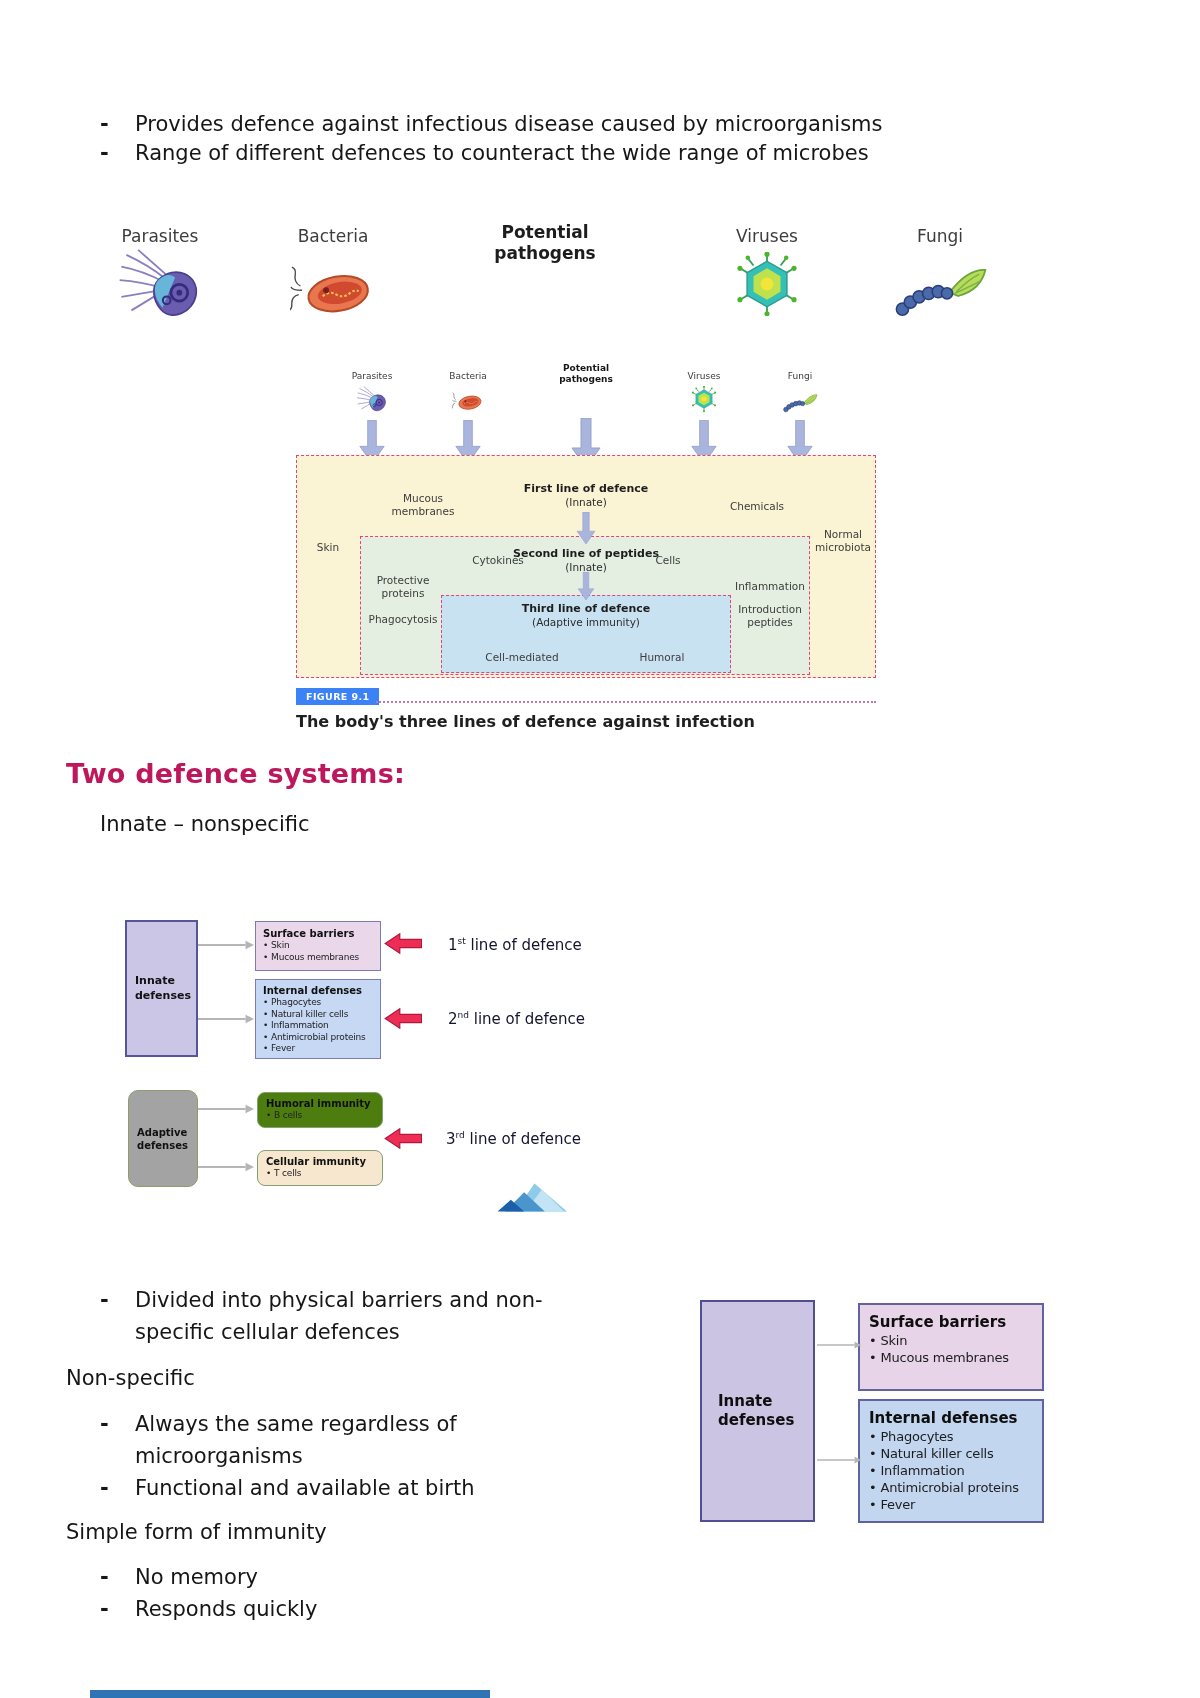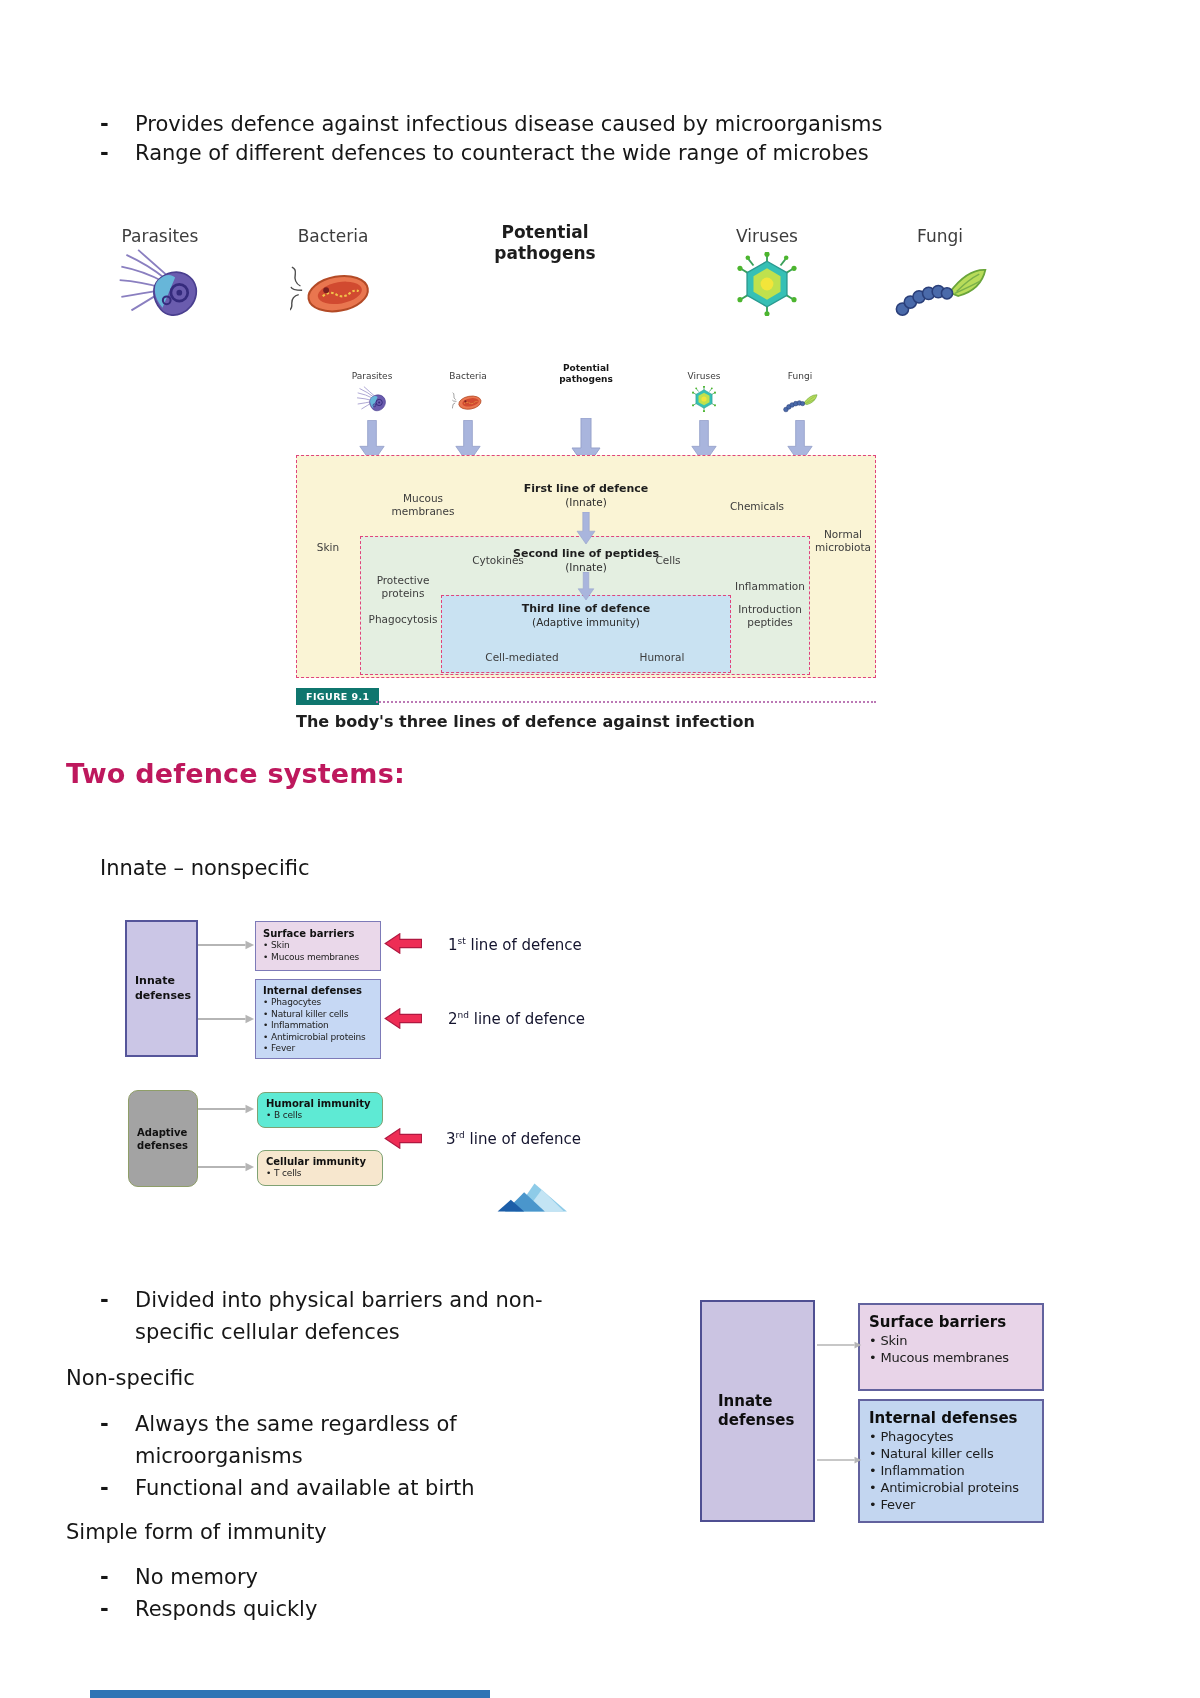--- a/index.html
+++ b/index.html
@@ -20,33 +20,33 @@
   
   .fbox { position:absolute; border:1.6px dashed #e0447c; }
   .yellow { background:#faf4d5; }
   .green  { background:#e4efe1; }
   .blue   { background:#c9e2f2; }
   .m-label { font-size:9px; color:#3a3a3a; line-height:1.25; }
   .m-label.b { font-weight:bold; color:#161616; line-height:1.25; }
   .f-title { font-size:11px; font-weight:bold; color:#1d1d1d; line-height:1.3; white-space:nowrap; }
   .f-sub  { font-size:10.5px; color:#2c2c2c; }
   .f-lab  { font-size:10.5px; color:#3c3c3c; line-height:1.22; white-space:nowrap; }
-  .badge  { background:#0f766e; color:#fff; font-size:9.5px; font-weight:bold; padding:3px 10px; letter-spacing:.4px; }
+  .badge  { background:#3b82f6; color:#fff; font-size:9.5px; font-weight:bold; padding:3px 10px; letter-spacing:.4px; }
   .dotlead{ border-bottom:2px dotted #bb79b5; }
   .caption{ font-size:16px; font-weight:bold; color:#1f1f1f; }
 
   .h2 { font-size:27px; font-weight:bold; color:#be185d; letter-spacing:.2px; }
 
   
   .f2box { position:absolute; }
   .f2-innate   { background:#cbc6e6; border:2px solid #55559a; }
   .f2-surface  { background:#ead8ea; border:1.5px solid #7d7ab8; }
   .f2-internal { background:#c6d8f4; border:1.5px solid #7d7ab8; }
   .f2-adaptive { background:#a3a3a3; border:1.5px solid #8f9e68; border-radius:10px; }
-  .f2-humoral  { background:#5eead4; border:1.5px solid #7fa273; border-radius:8px; }
+  .f2-humoral  { background:#4d7c0f; border:1.5px solid #7fa273; border-radius:8px; }
   .f2-cellular { background:#f7e7ce; border:1.5px solid #7fa273; border-radius:8px; }
   .f2-title { font-size:10px; font-weight:bold; color:#101010; line-height:13px; white-space:nowrap; }
   .f2-item  { font-size:9px; color:#222; line-height:11.5px; letter-spacing:-.2px; white-space:nowrap; display:flex; gap:3px; }
   .f2-boxlabel { font-size:11px; font-weight:bold; color:#111; line-height:1.3; }
   .lineLabel { font-size:15px; color:#14142e; }
   .lineLabel sup { font-size:9px; }
 
   
   .f3-innate   { background:#cbc4e2; border:2px solid #4f4f92; display:flex; align-items:center; }
   .f3-surface  { background:#e8d4e8; border:2px solid #62629e; }
@@ -256,21 +256,21 @@
   <div class="abs cx f-title" style="left:586px; top:602px;">Third line of defence</div>
   <div class="abs cx f-sub" style="left:586px; top:616px;">(Adaptive immunity)</div>
   <div class="abs cx f-lab" style="left:522px; top:651px;">Cell-mediated</div>
   <div class="abs cx f-lab" style="left:662px; top:651px;">Humoral</div>
 
   <div class="abs badge" style="left:296px; top:688px;">FIGURE 9.1</div>
   <div class="abs dotlead" style="left:376px; top:691px; width:500px; height:12px;"></div>
   <div class="abs caption" style="left:296px; top:712px;">The body's three lines of defence against infection</div>
 
   <div class="abs h2" style="left:66px; top:758px;">Two defence systems:</div>
-  <div class="abs body21" style="left:100px; top:812px;margin-top:44px;">Innate – nonspecific</div>
+  <div class="abs body21" style="left:100px; top:812px;">Innate – nonspecific</div>
 
   <div class="f2box f2-innate" style="left:125px; top:920px; width:73px; height:137px; display:flex; align-items:center;">
     <div class="f2-boxlabel" style="padding-left:8px;">
       <div>Innate</div>
       <div>defenses</div>
     </div>
   </div>
 
   <div class="f2box f2-surface" style="left:255px; top:921px; width:126px; height:50px; padding:5px 7px;">
     <div class="f2-title">Surface barriers</div>

